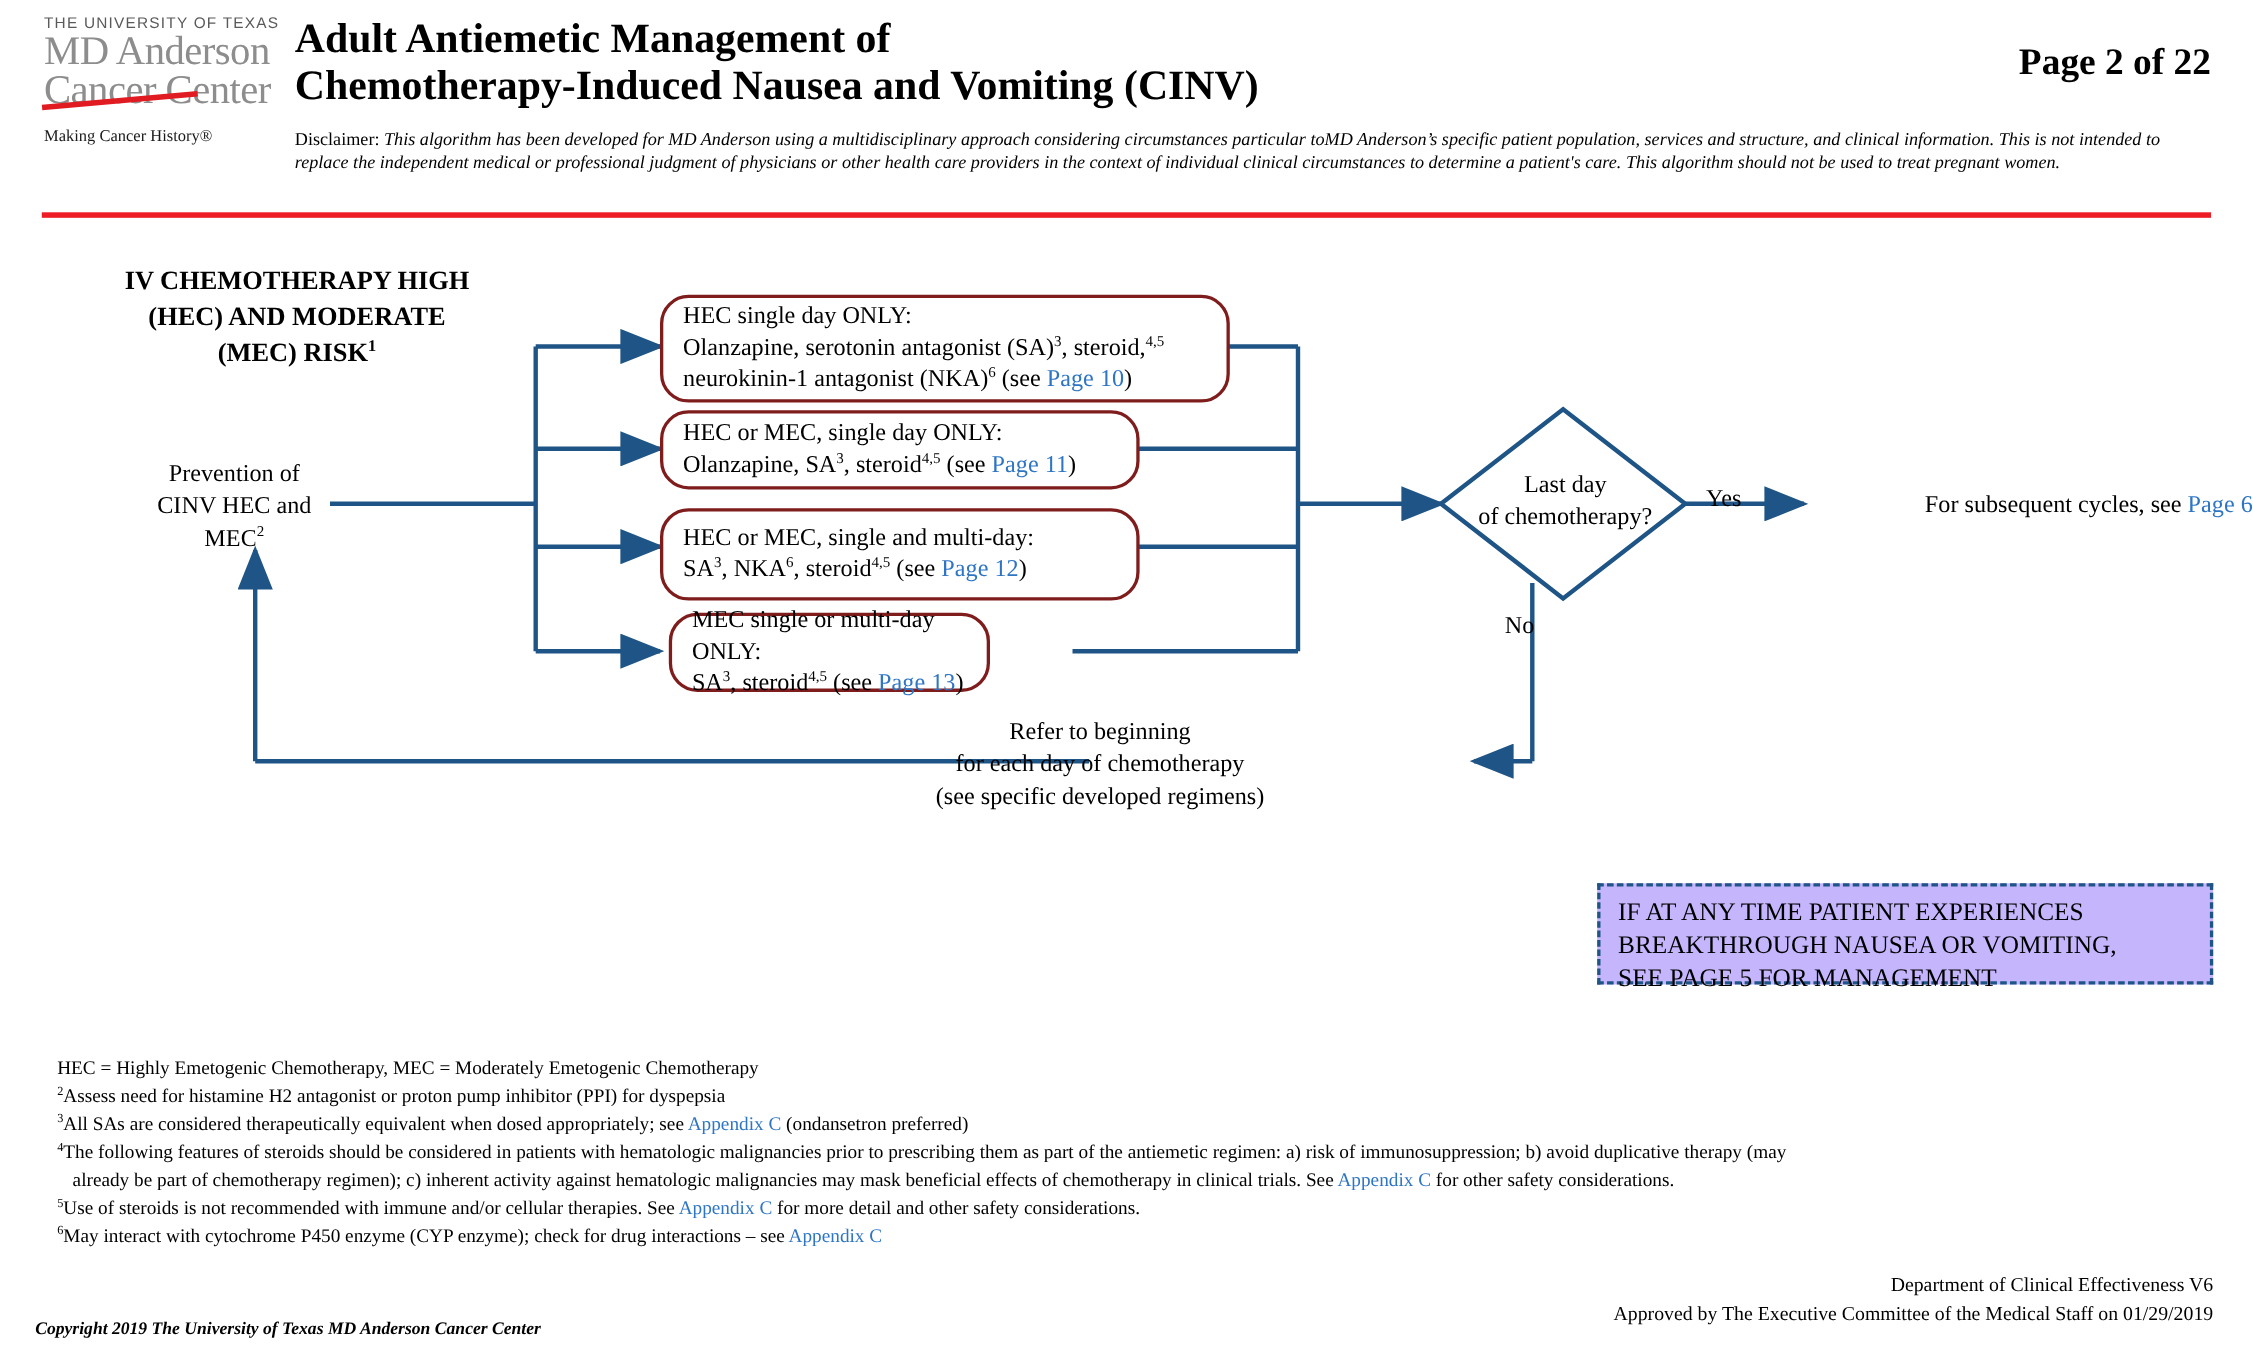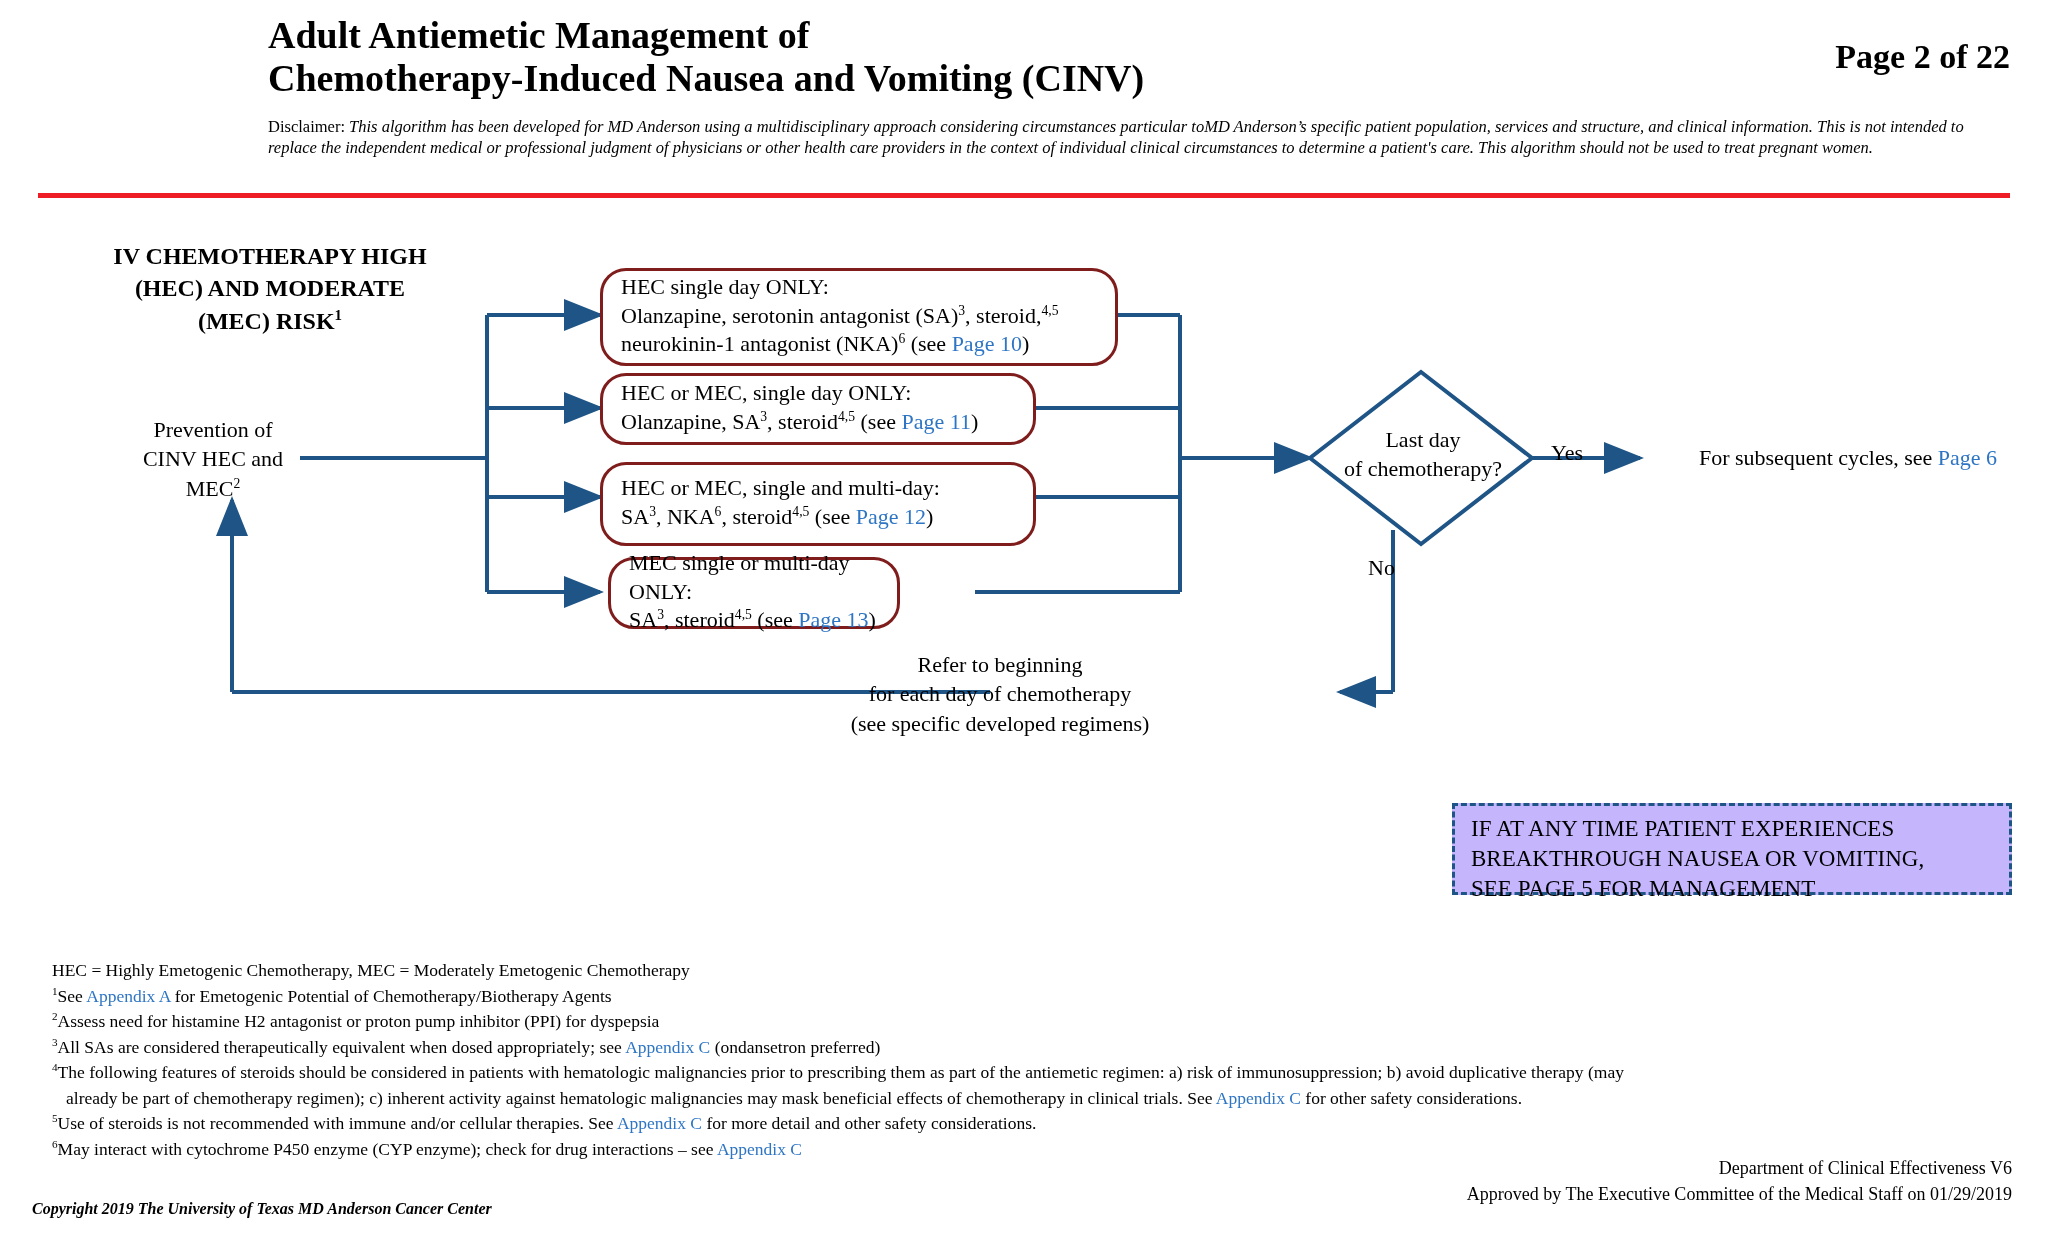--- a/index.html
+++ b/index.html
@@ -57,20 +57,29 @@
 
   
   #copyright{position:absolute;left:32px;top:1200px;font-family:"Liberation Serif",serif;font-style:italic;font-weight:bold;font-size:16px;}
   #dept{position:absolute;right:36px;top:1155px;text-align:right;font-family:"Liberation Serif",serif;font-size:18px;line-height:1.45;}
 </style>
 </head>
 <body>
 
 <div id="header">
 
+  <div id="logo">
+    <div class="logo-l1">THE UNIVERSITY OF TEXAS</div>
+    <div class="logo-l2">MD Anderson</div>
+    <div class="logo-l3">
+      <span>Cancer Center</span>
+      <span class="logo-strike"></span>
+    </div>
+    <div class="logo-l4">Making Cancer History®</div>
+  </div>
 
   <div id="title-block">
     <div class="doc-title">Adult Antiemetic Management of</div>
     <div class="doc-title">Chemotherapy-Induced Nausea and Vomiting (CINV)</div>
   </div>
 
   <div id="page-no">Page 2 of 22</div>
 
   <div id="disclaimer">
     <span>Disclaimer:</span>
@@ -162,21 +171,21 @@
     <polygon points="113,4 224,90 113,176 2,90" fill="#ffffff" stroke="#1f5586" stroke-width="4"></polygon>
   </svg>
   <div class="plain" style="left:1310px;top:225px;width:226px;">
     <span>Last day</span><br>
     <span>of chemotherapy?</span>
   </div>
 
   <div class="edge-label" style="left:1551px;top:240px;">Yes</div>
   <div class="edge-label" style="left:1368px;top:355px;">No</div>
 
-  <div class="plain" style="left:1648px;top:243px;width:400px;text-align:center;">
+  <div class="plain" style="left:1648px;top:243px;width:400px;text-align:right;">
     <span>For subsequent cycles, see </span><span class="pg">Page 6</span>
   </div>
 
   <div class="plain" style="left:750px;top:450px;width:500px;">
     <span>Refer to beginning</span><br>
     <span>for each day of chemotherapy</span><br>
     <span>(see specific developed regimens)</span>
   </div>
 
   <div id="dashed-box" style="left:1452px;top:603px;width:560px;height:92px;">
@@ -184,23 +193,20 @@
       <span>IF AT ANY TIME PATIENT EXPERIENCES</span><br>
       <span>BREAKTHROUGH NAUSEA OR VOMITING,</span><br>
       <span>SEE PAGE 5 FOR MANAGEMENT</span>
     </div>
   </div>
 </div>
 
 <div id="notes">
   <div class="ln">HEC = Highly Emetogenic Chemotherapy, MEC = Moderately Emetogenic Chemotherapy</div>
   <div class="ln">
-    <sup>1</sup><span>See </span><span class="pg">Appendix A</span><span> for Emetogenic Potential of Chemotherapy/Biotherapy Agents</span>
-  </div>
-  <div class="ln">
     <sup>2</sup><span>Assess need for histamine H2 antagonist or proton pump inhibitor (PPI) for dyspepsia</span>
   </div>
   <div class="ln">
     <sup>3</sup><span>All SAs are considered therapeutically equivalent when dosed appropriately; see </span><span class="pg">Appendix C</span><span> (ondansetron preferred)</span>
   </div>
   <div class="ln">
     <sup>4</sup><span>The following features of steroids should be considered in patients with hematologic malignancies prior to prescribing them as part of the antiemetic regimen: a) risk of immunosuppression; b) avoid duplicative therapy (may</span>
   </div>
   <div class="ln ln2">
     <span>already be part of chemotherapy regimen); c) inherent activity against hematologic malignancies may mask beneficial effects of chemotherapy in clinical trials. See </span><span class="pg">Appendix C</span><span> for other safety considerations.</span>

